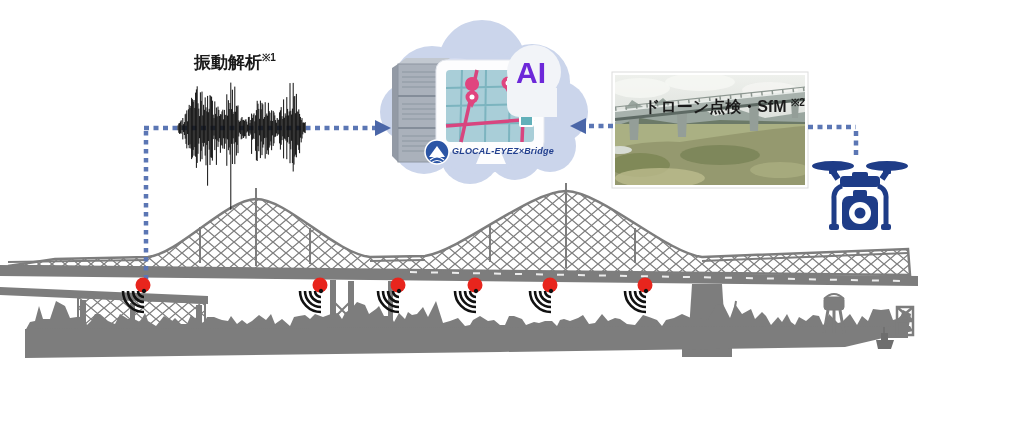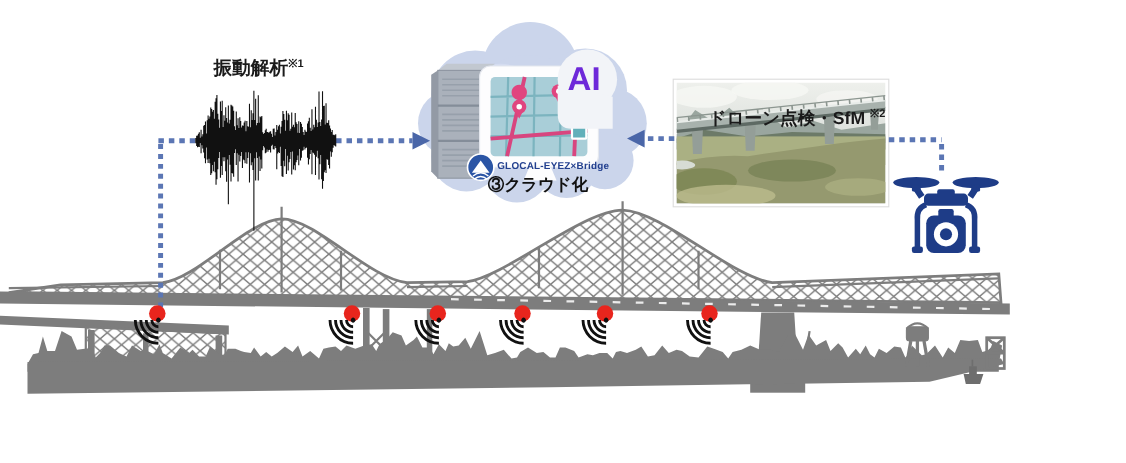--- a/index.html
+++ b/index.html
@@ -5,21 +5,21 @@
   html,body{margin:0;padding:0;background:#fff;}
   .stage{position:relative;width:1024px;height:412px;background:#ffffff;overflow:hidden;
          font-family:"Liberation Sans",sans-serif;padding-left:36px;}
   .stage svg{position:absolute;left:0;top:0;}
   .label{position:absolute;font-weight:bold;color:#1a1a1a;white-space:nowrap;}
   .label sup{font-size:10px;font-weight:bold;vertical-align:super;}
   #vib-title{left:194px;top:50px;font-size:17px;}
   #drone-title{left:644px;top:49px;font-size:16px;margin-top:46px;}
   #cloud-step{left:425px;top:159px;width:128px;text-align:center;font-size:15px;color:#111;}
   #ai-label{left:516px;top:56px;font-size:30px;color:#6d28d9;font-weight:bold;}
-  #logo-text{left:452px;top:146px;font-size:9px;color:#23408f;letter-spacing:.2px;}
+  #logo-text{left:452px;top:146px;font-size:9px;font-style:italic;color:#23408f;letter-spacing:.2px;}
   #footnotes{position:absolute;left:783px;top:369px;font-size:13px;color:#4d4d4d;line-height:17px;}
   #footnotes div{white-space:nowrap;}
 </style>
 </head>
 <body>
 
 <div class="stage">
 
 <svg width="1024" height="421" viewBox="0 0 1024 421">
   <defs>
@@ -257,19 +257,18 @@
         </g>
       </g>
 </svg>
 
 <div id="vib-title" class="label">
   <span>振動解析</span><sup>※1</sup>
 </div>
 <div id="drone-title" class="label">
   <span>ドローン点検・SfM</span> <sup>※2</sup>
 </div>
-<div id="cloud-step" class="label">③クラウド化</div>
 <div id="ai-label" class="label">AI</div>
 <div id="logo-text" class="label">GLOCAL-EYEZ×Bridge</div>
 <div id="footnotes">
 </div>
 
 </div>
 
 </body></html>

